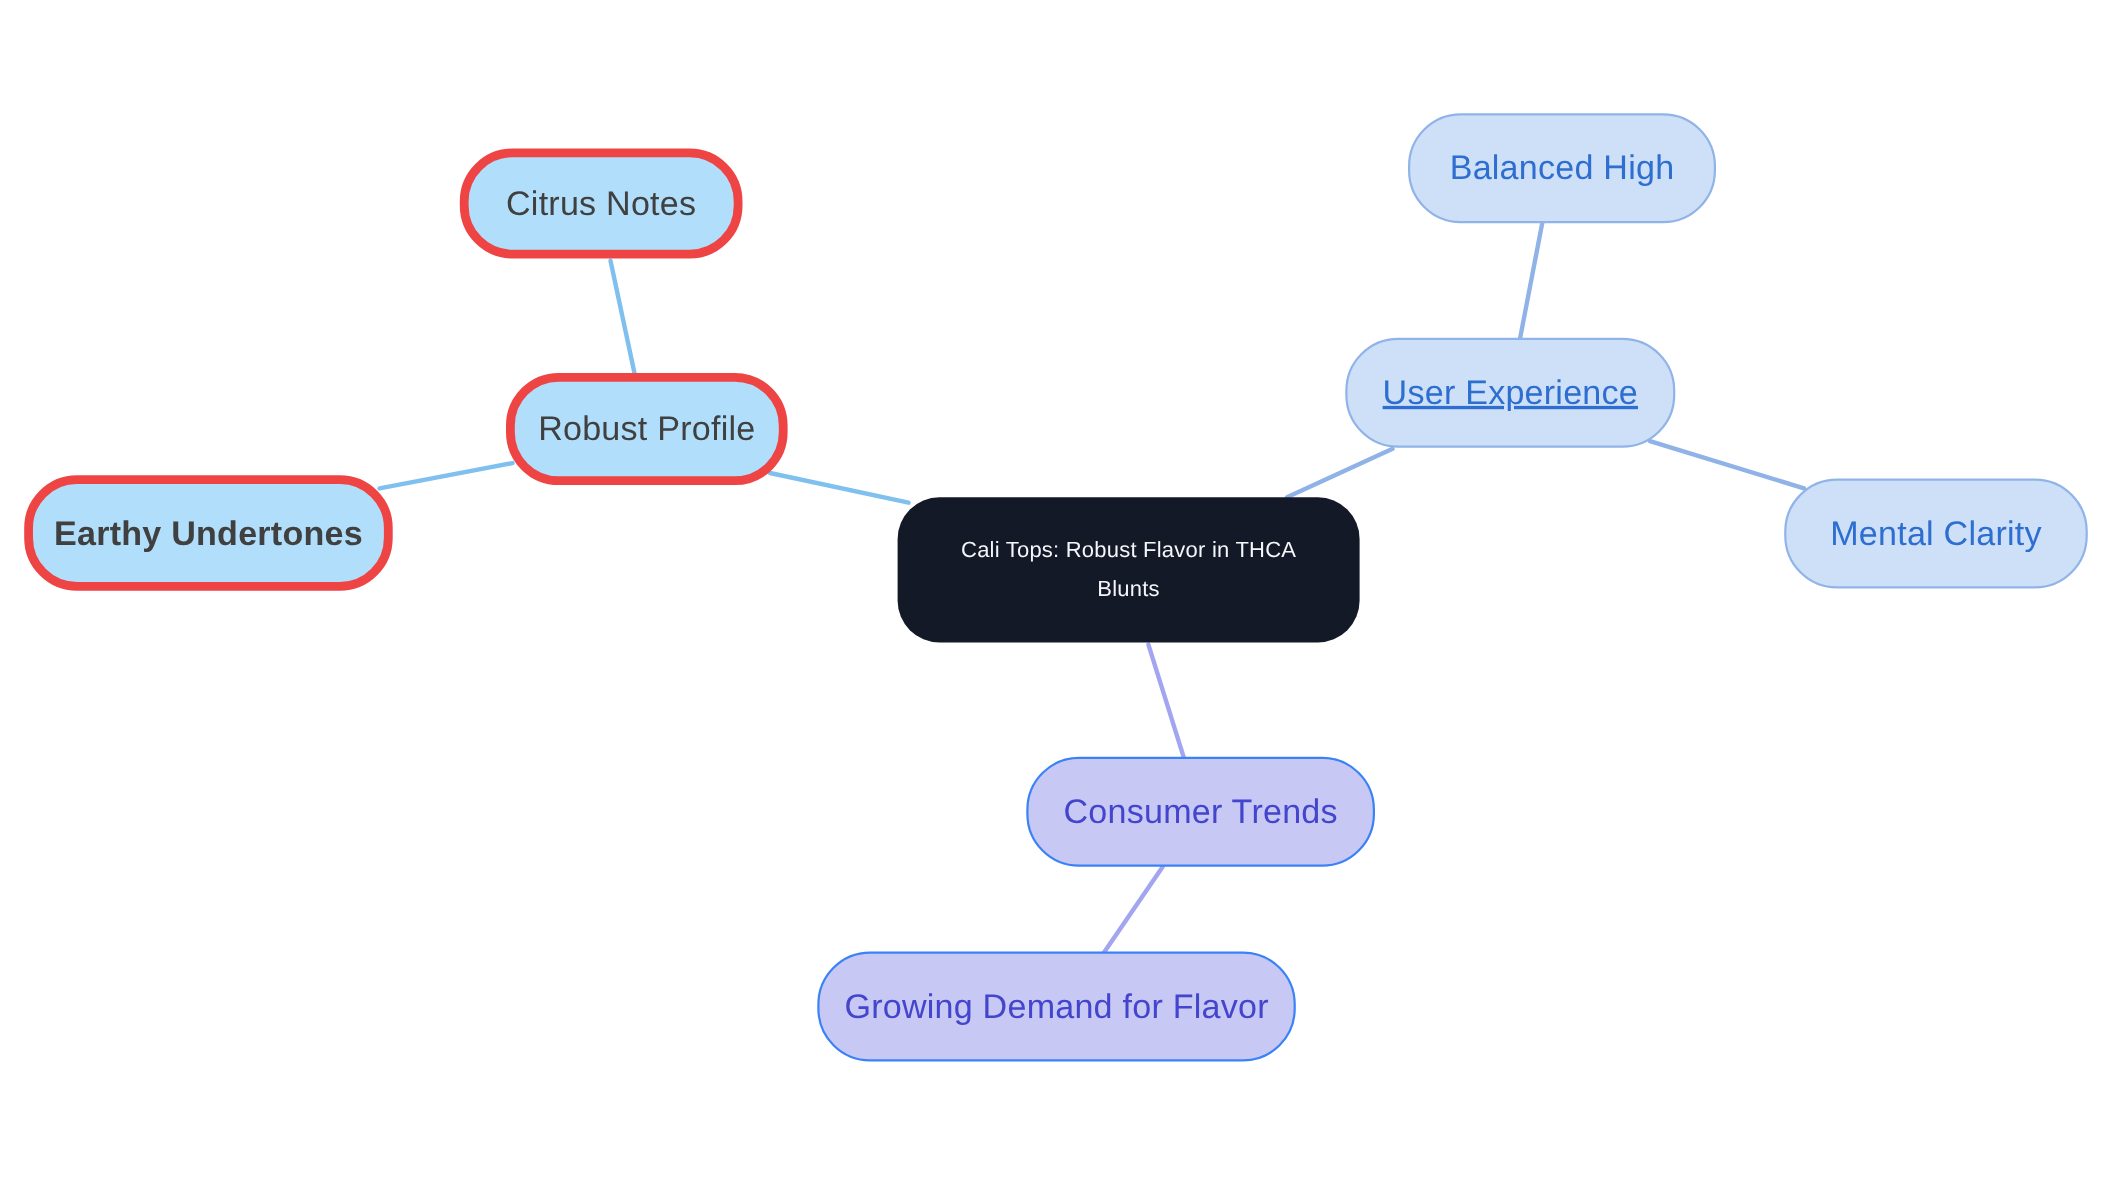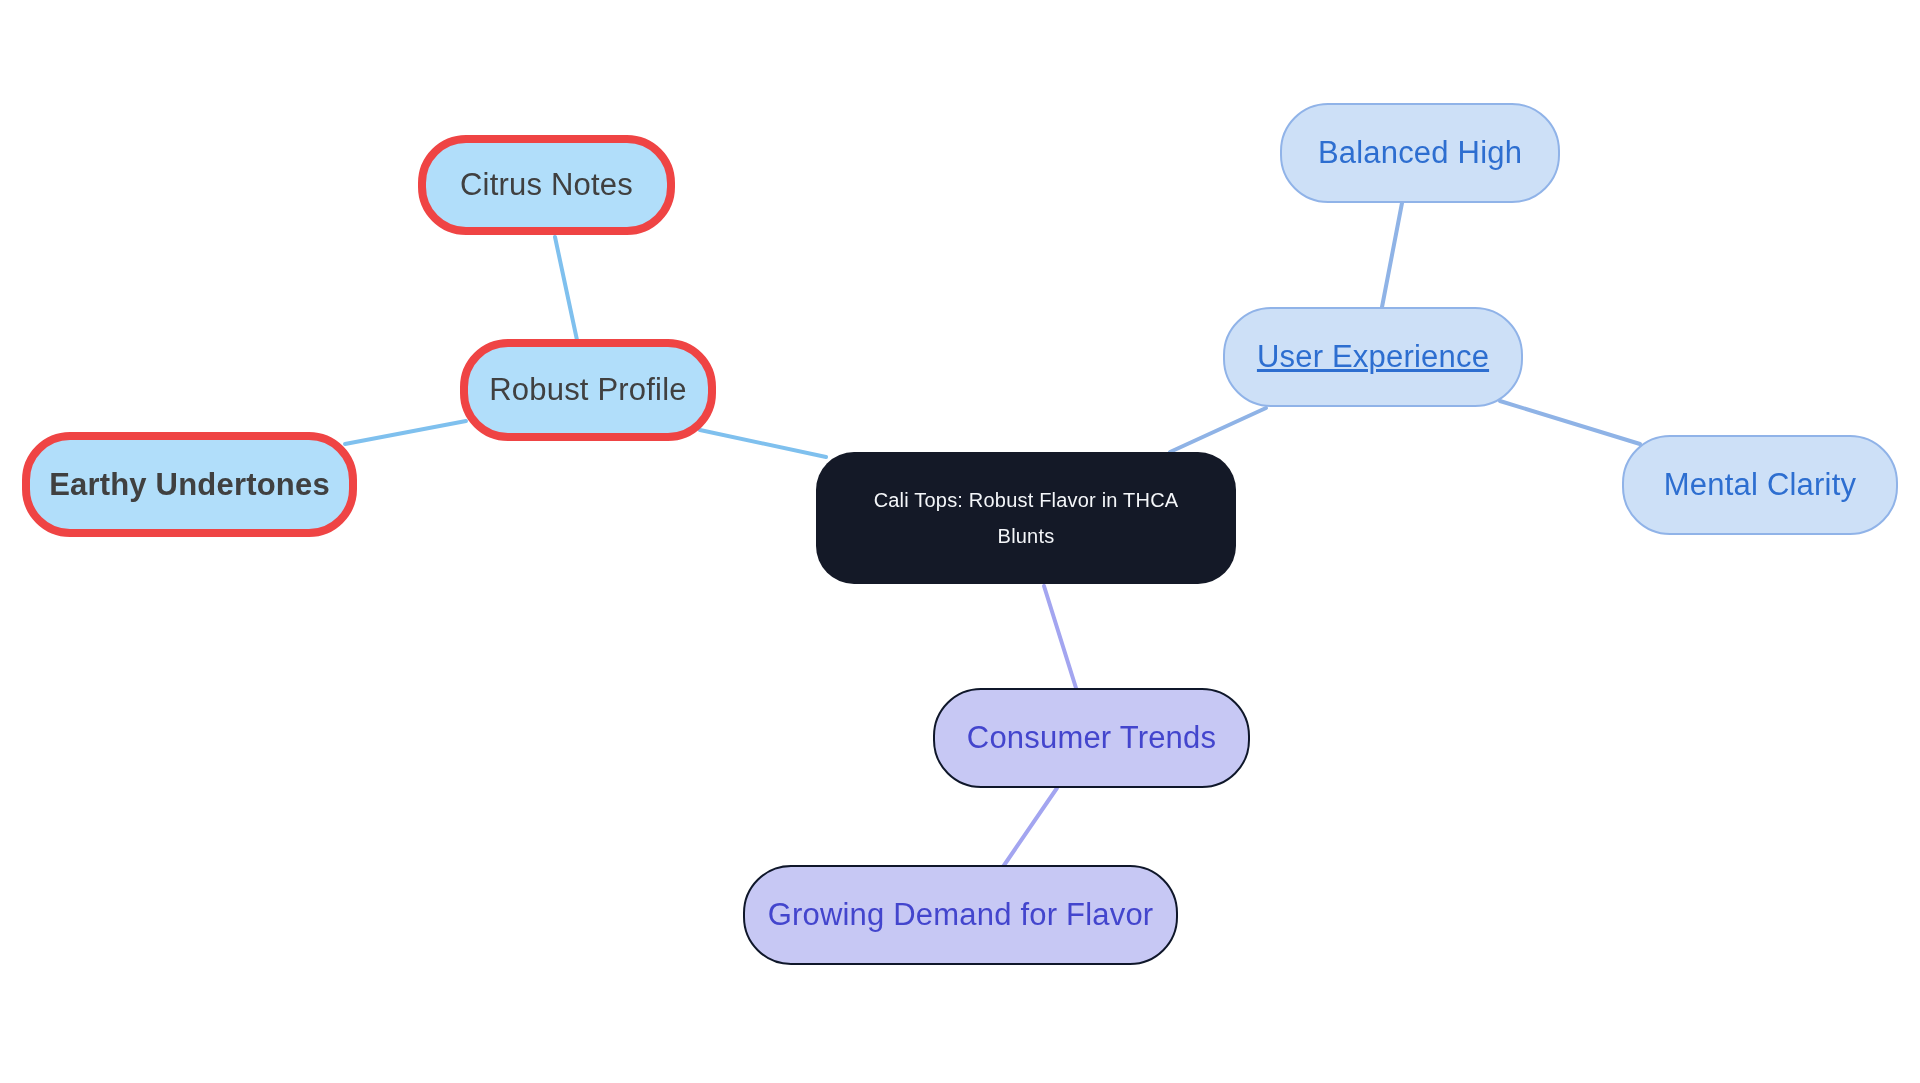--- a/index.html
+++ b/index.html
@@ -51,21 +51,21 @@
     border-radius: 48px;
   }
   .node-soft {
     background: #cde0f7;
     border: 2px solid #90b3e8;
     color: #2d6ed0;
     border-radius: 48px;
   }
   .node-lav {
     background: #c7c8f4;
-    border: 2px solid #0f172a;
+    border: 2px solid #3b82f6;
     color: #4345cd;
     border-radius: 48px;
     justify-content: center;
   }
   .node-flavor-profile   { left: 460px;  top: 339px; width: 256px; height: 102px; }
   .node-citrus-notes     { left: 418px;  top: 135px; width: 257px; height: 100px; }
   .node-earthy-undertones{ left: 22px;   top: 432px; width: 335px; height: 105px; font-weight: bold; }
   .node-user-experience  { left: 1223px; top: 307px; width: 300px; height: 100px; text-decoration: underline; }
   .node-balanced-high    { left: 1280px; top: 103px; width: 280px; height: 100px; }
   .node-mental-clarity   { left: 1622px; top: 435px; width: 276px; height: 100px; }

